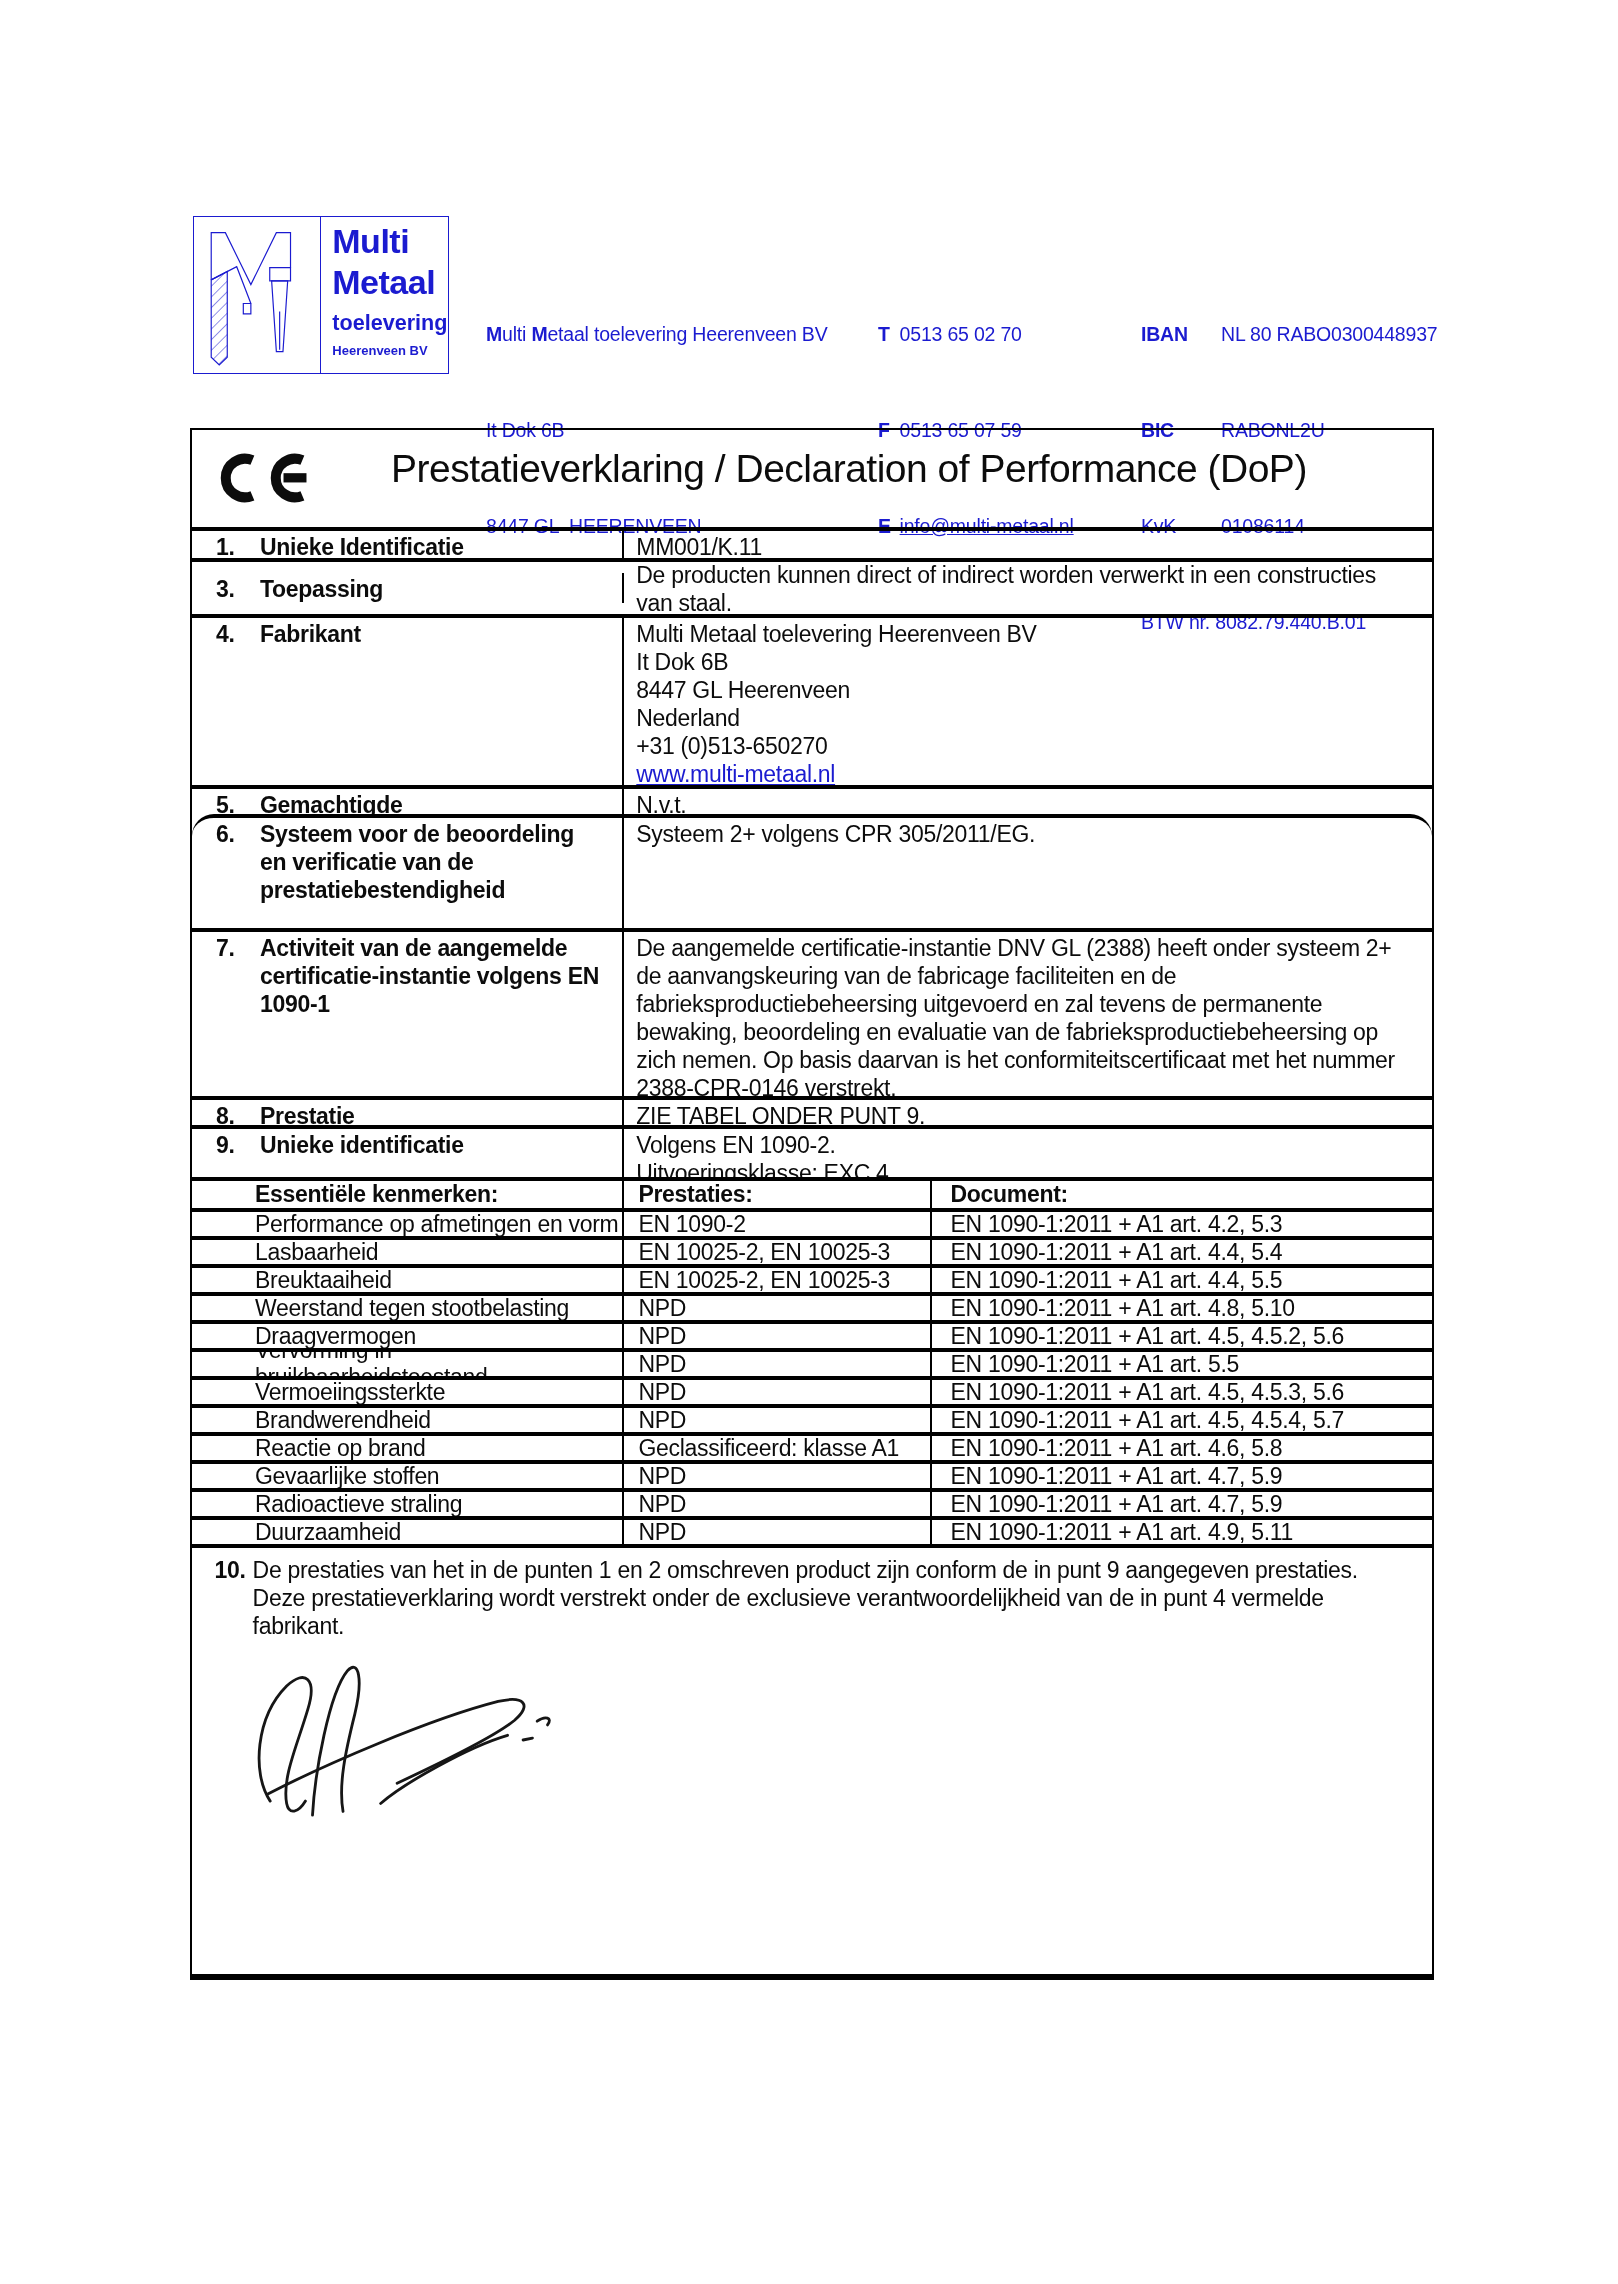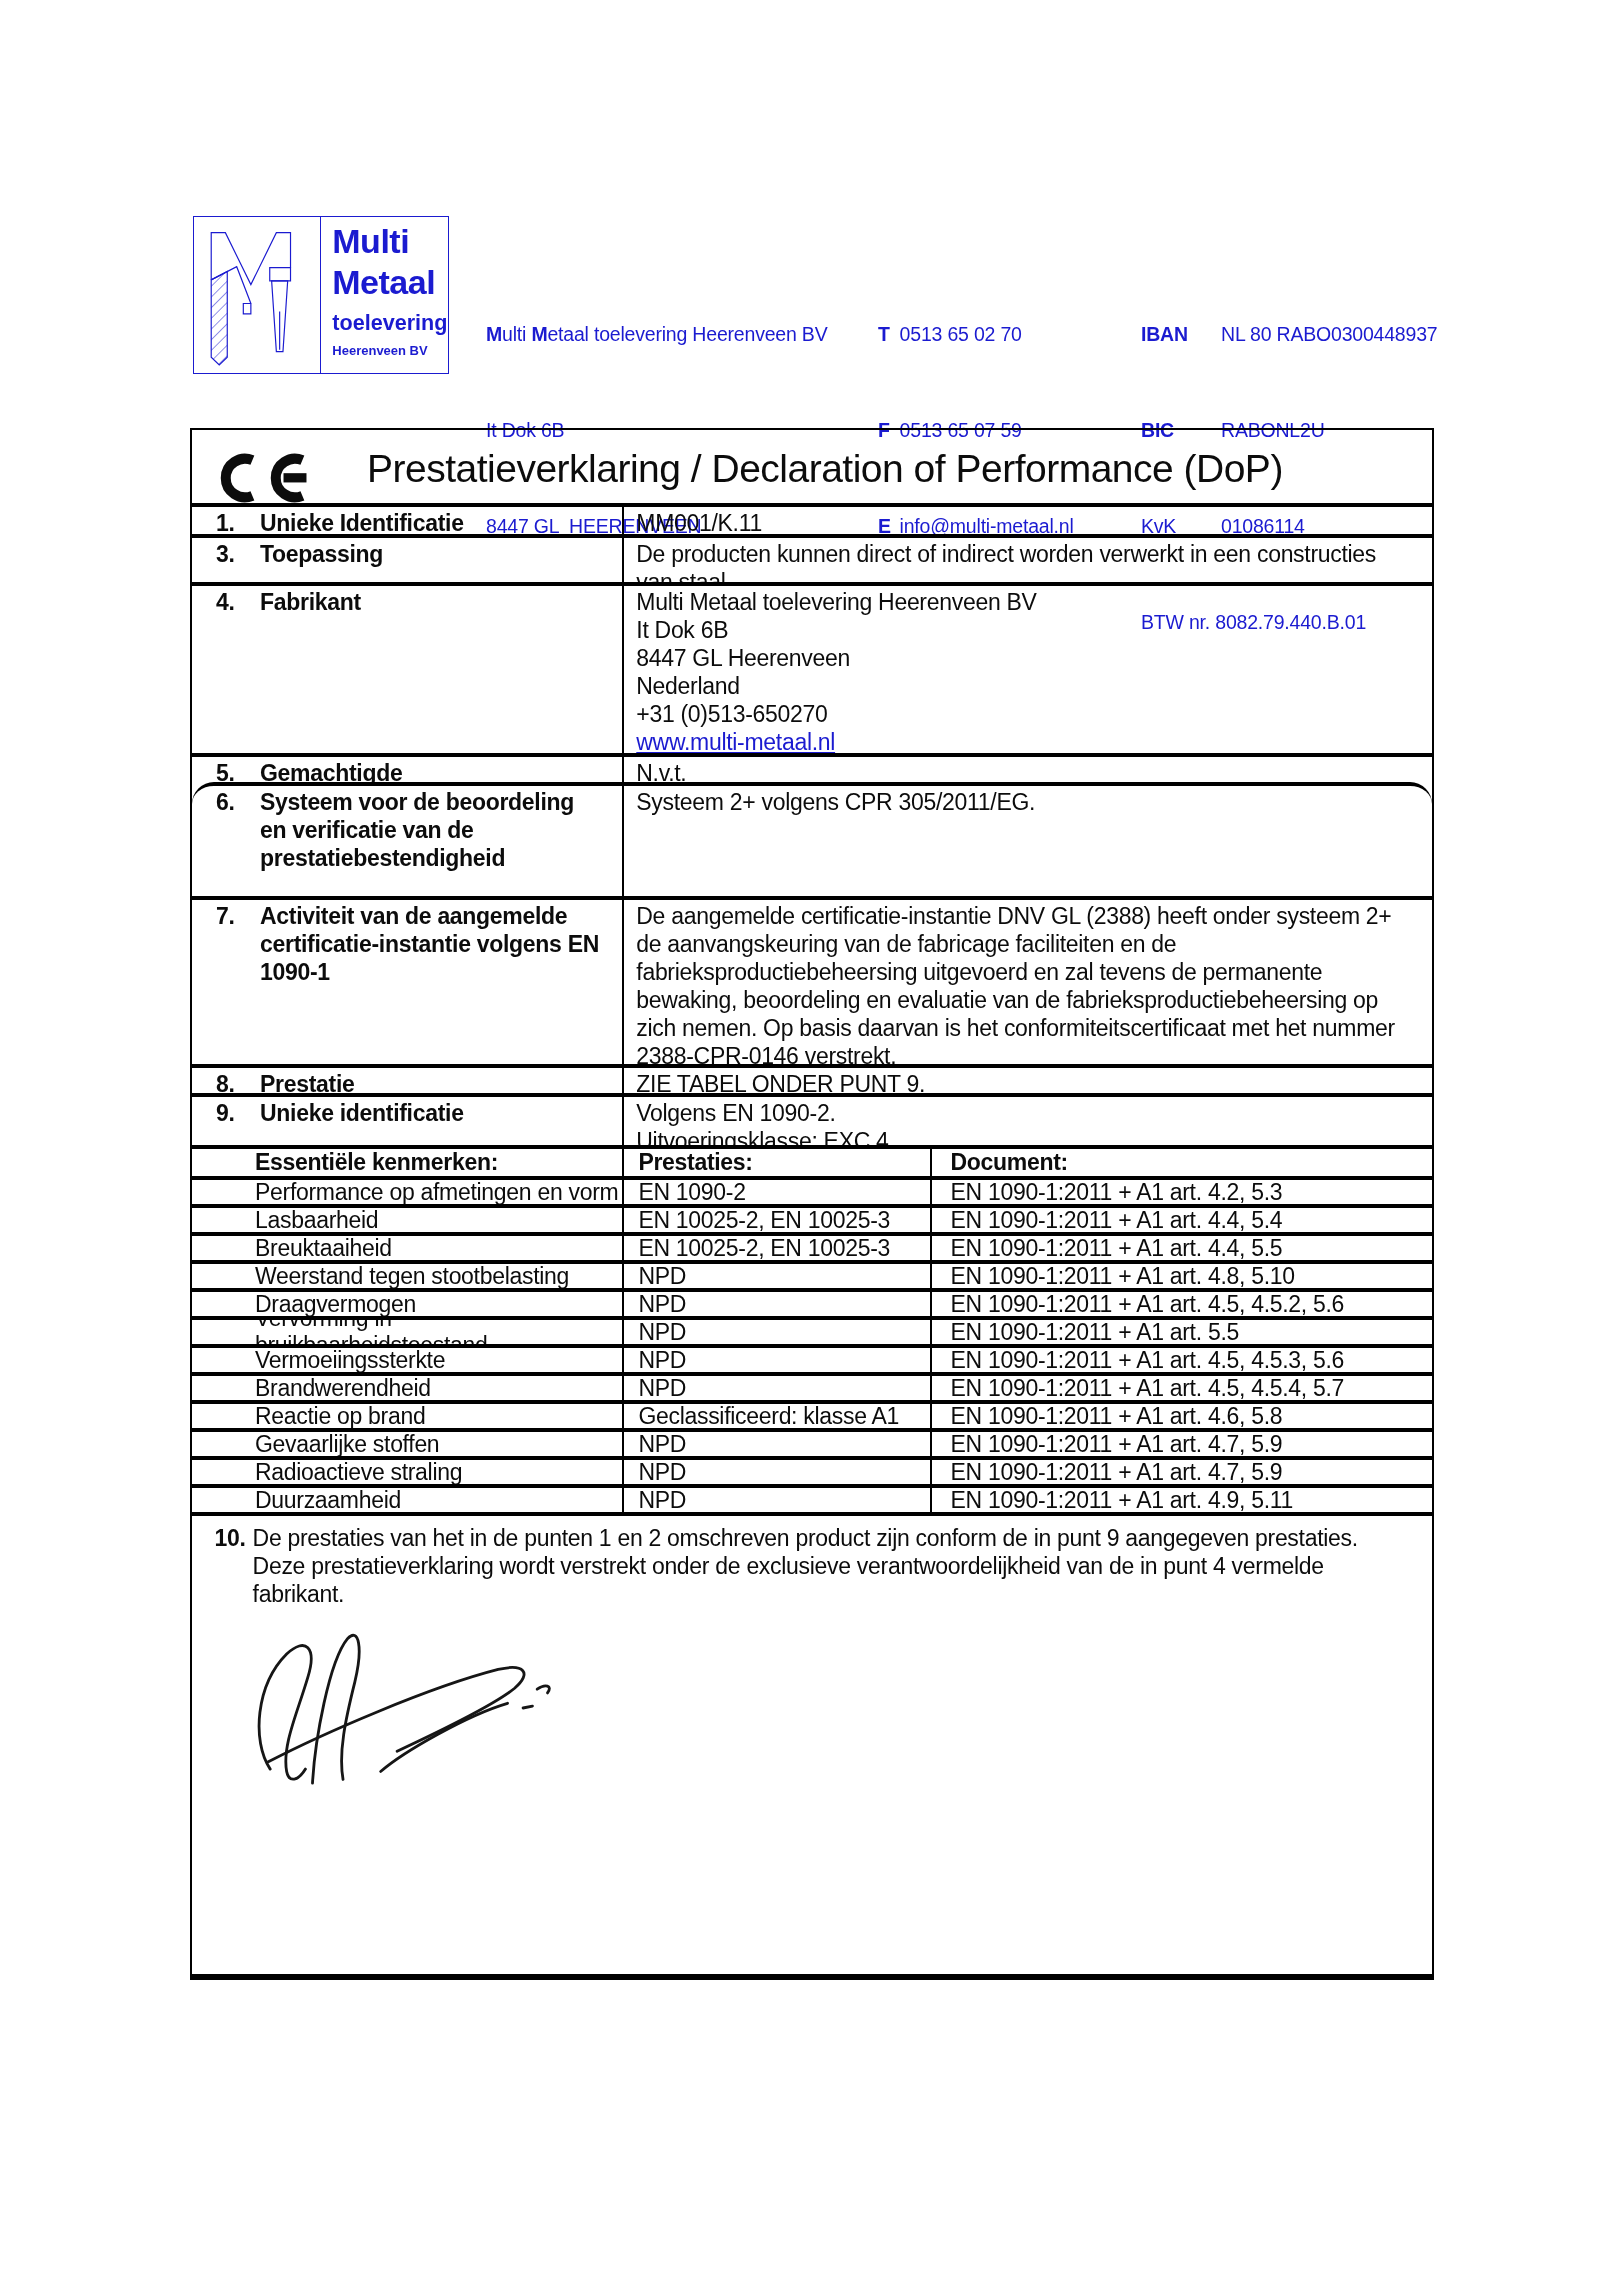--- a/index.html
+++ b/index.html
@@ -26,30 +26,30 @@
   .lbl-sm{display:inline-block;width:21.6px;font-weight:bold;}
   .lbl-bank{display:inline-block;width:80px;}
   .lbl-bank.b{font-weight:bold;}
   a.hlink{color:#1b1bd0;text-decoration:underline;}
 
   
   .box{position:absolute;left:190px;top:428px;width:1244px;height:1552px;
        border:2.6px solid #000;border-bottom-width:6.2px;box-sizing:border-box;
        display:flex;flex-direction:column;font-size:23px;letter-spacing:-0.3px;}
   .row{border-top:4.6px solid #000;display:flex;box-sizing:border-box;overflow:hidden;}
-  .row-title{border-top:none;height:73px;padding:12.3px 0 0 23px;display:flex;}
+  .row-title{border-top:none;height:97px;padding:12.3px 0 0 23px;display:flex;gap:24px;}
   .ce{width:100px;height:72px;flex:none;}
   .doc-title{margin-left:52px;font-size:39px;letter-spacing:-0.5px;padding-top:5.1px;white-space:nowrap;}
 
   .c-label{width:432px;flex:none;border-right:2.1px solid #000;box-sizing:border-box;
            padding:1.5px 9.3px 0 24px;line-height:28px;font-weight:bold;}
   .c-label .num{display:inline-block;width:44px;font-weight:bold;vertical-align:top;}
   .c-label .ltext{display:inline-block;width:343px;vertical-align:top;}
   .c-value{flex:1;padding:1.5px 14.4px 0 12.3px;line-height:28px;}
-  .h-r1{height:31px;} .h-r2{height:61px;} .h-r3{height:48px;} .h-r4{height:171px;}
+  .h-r1{height:31px;} .h-r2{height:61px;} .h-r3{height:56px;align-items:center;} .h-r4{height:171px;}
   .h-r5{height:29px;} .h-r6{height:114px;border-radius:22px;} .h-r7{height:168px;} .h-r8{height:29px;}
   .h-r9{height:52px;}
   .vline{display:block;}
   a.tlink{color:#1b1bd0;text-decoration:underline;}
 
   
   .h-chh{height:31px;align-items:center;} .h-chr{height:28px;}
   .chc{box-sizing:border-box;display:flex;align-items:center;overflow:hidden;}
   .chc1{width:432px;flex:none;border-right:2.1px solid #000;padding-left:63px;}
   .chc2{width:308px;flex:none;border-right:2.1px solid #000;padding-left:14.4px;}

